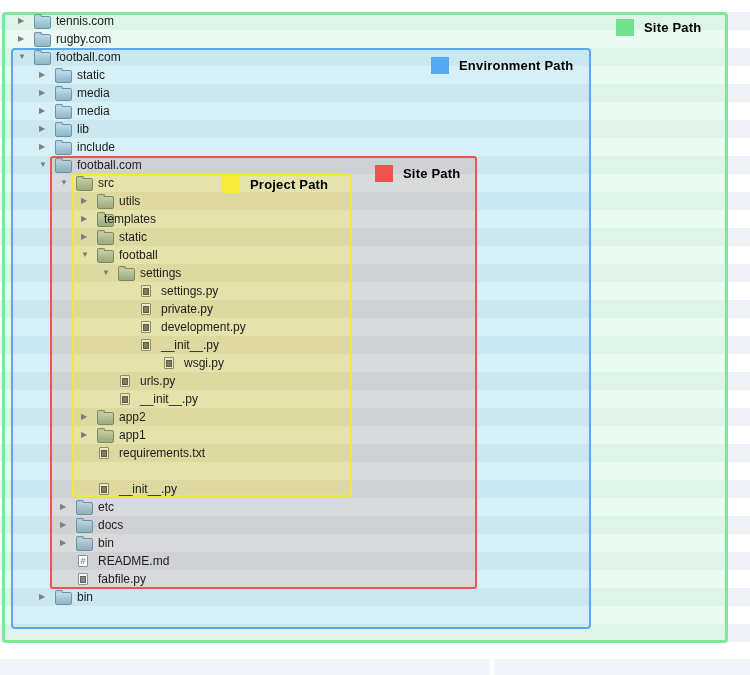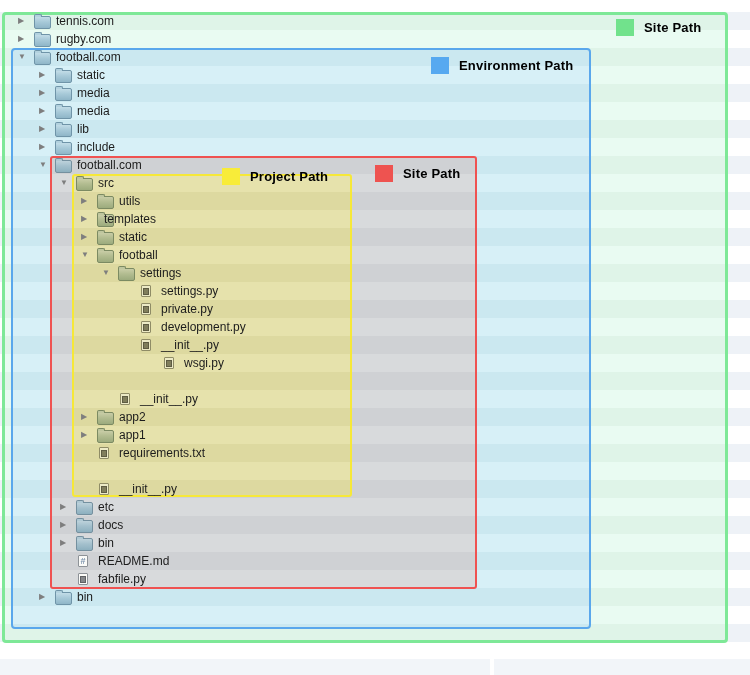--- a/index.html
+++ b/index.html
@@ -93,21 +93,21 @@
   }
   
   .legend{position:absolute;z-index:20;display:flex;align-items:center;gap:10px;}
   .legend .swatch{display:inline-block;width:18px;height:17px;}
   .legend .legend-label{
     font-size:13px;font-weight:bold;color:#000;white-space:nowrap;letter-spacing:0.2px;
   }
   #legend-home{left:616px;top:19px;}
   #legend-env{left:431px;top:57px;}
   #legend-site{left:375px;top:165px;}
-  #legend-project{left:222px;top:168px;}
+  #legend-project{left:222px;top:176px;}
   
   .bottom-bar{
     position:absolute;left:0;top:659px;width:750px;height:16px;
     background:#f2f5f9;z-index:0;
   }
   .bar-divider{position:absolute;left:490px;top:0;width:4px;height:16px;background:#ffffff;}
 </style>
 </head>
 <body>
 
@@ -208,20 +208,24 @@
         <span class="label" style="left: 161px;">development.py</span>
       </div>
       <div class="row zone-project" style="top: 336px;">
         <span class="icon-file" style="left: 141px;"></span>
         <span class="label" style="left: 161px;">__init__.py</span>
       </div>
       <div class="row zone-project" style="top: 354px; margin-left: 44px;">
         <span class="icon-file" style="left: 120px;"></span>
         <span class="label" style="left: 140px;">wsgi.py</span>
       </div>
+      <div class="row zone-project" style="top: 372px;">
+        <span class="icon-file" style="left: 120px;"></span>
+        <span class="label" style="left: 140px;">urls.py</span>
+      </div>
       <div class="row zone-project" style="top: 390px;">
         <span class="icon-file" style="left: 120px;"></span>
         <span class="label" style="left: 140px;">__init__.py</span>
       </div>
       <div class="row zone-project" style="top: 408px;">
         <span class="arrow" style="left: 81px;">▶</span>
         <span class="icon-folder" style="left: 97px;"></span>
         <span class="label" style="left: 119px;">app2</span>
       </div>
       <div class="row zone-project" style="top: 426px;">

